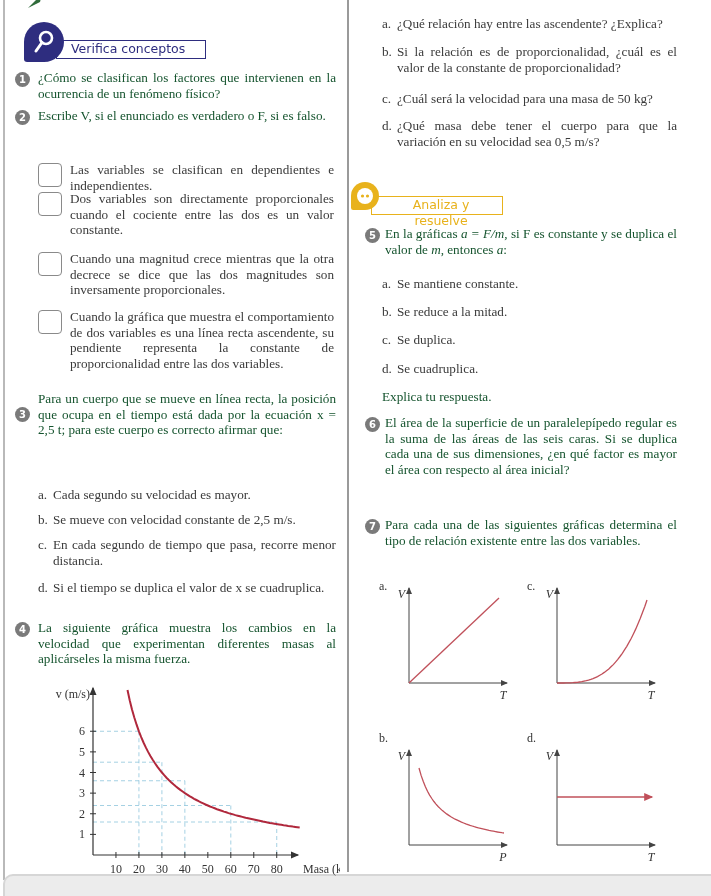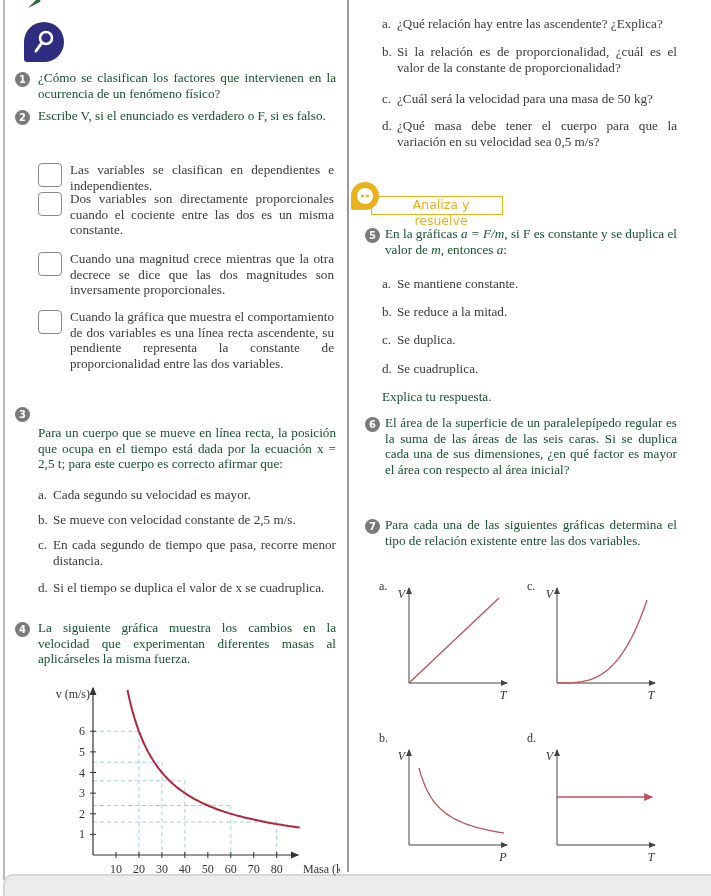--- a/index.html
+++ b/index.html
@@ -40,47 +40,48 @@
   </svg>
 
   <div class="col left-col">
     <div class="section-header" style="left:24px; top:22px;">
       <div class="section-icon" style="background:#2e2d7f;">
         <svg width="26" height="26" viewBox="0 0 26 26">
           <circle cx="15" cy="9" r="6" fill="none" stroke="#fff" stroke-width="2.6"></circle>
           <line x1="11" y1="13.5" x2="5" y2="22" stroke="#fff" stroke-width="3" stroke-linecap="round"></line>
         </svg>
       </div>
+      <div class="section-title-box" style="border-color:#2e2d7f; color:#2e2d7f; width:150px;">Verifica conceptos</div>
     </div>
 
     <div class="qnum" style="left:15px; top:72px;">1</div>
     <div class="q" style="left:38px; top:70px; width:298px;">¿Cómo se clasifican los factores que intervienen en la ocurrencia de un fenómeno físico?</div>
 
     <div class="qnum" style="left:15px; top:110px;">2</div>
     <div class="q" style="left:38px; top:108px; width:298px;">Escribe V, si el enunciado es verdadero o F, si es falso.</div>
 
     <div class="check-item" style="top:162px; height:34px;">
       <div class="checkbox"></div>
       <div class="check-text">Las variables se clasifican en dependientes e independientes.</div>
     </div>
     <div class="check-item" style="top:191px; height:48px;">
       <div class="checkbox"></div>
-      <div class="check-text">Dos variables son directamente proporcionales cuando el cociente entre las dos es un misma constante.</div>
+      <div class="check-text">Dos variables son directamente proporcionales cuando el cociente entre las dos es un valor constante.</div>
     </div>
     <div class="check-item" style="top:251px; height:48px;">
       <div class="checkbox"></div>
       <div class="check-text">Cuando una magnitud crece mientras que la otra decrece se dice que las dos magnitudes son inversamente proporcionales.</div>
     </div>
     <div class="check-item" style="top:309px; height:80px;">
       <div class="checkbox"></div>
       <div class="check-text">Cuando la gráfica que muestra el comportamiento de dos variables es una línea recta ascendente, su pendiente representa la constante de proporcionalidad entre las dos variables.</div>
     </div>
 
     <div class="qnum" style="left:15px; top:407px;">3</div>
-    <div class="q" style="left:38px; top:425px; width:298px;">Para un cuerpo que se mueve en línea recta, la posición que ocupa en el tiempo está dada por la ecuación x = 2,5 t; para este cuerpo es correcto afirmar que:</div>
+    <div class="q" style="left:38px; top:391px; width:298px;">Para un cuerpo que se mueve en línea recta, la posición que ocupa en el tiempo está dada por la ecuación x = 2,5 t; para este cuerpo es correcto afirmar que:</div>
 
     <div class="opt" style="left:38px; top:487px; width:298px; height:16px;">
       <span class="opt-letter">a.</span>
       <span class="opt-text">Cada segundo su velocidad es mayor.</span>
     </div>
     <div class="opt" style="left:38px; top:512px; width:298px; height:16px;">
       <span class="opt-letter">b.</span>
       <span class="opt-text">Se mueve con velocidad constante de 2,5 m/s.</span>
     </div>
     <div class="opt" style="left:38px; top:537px; width:298px; height:32px;">

